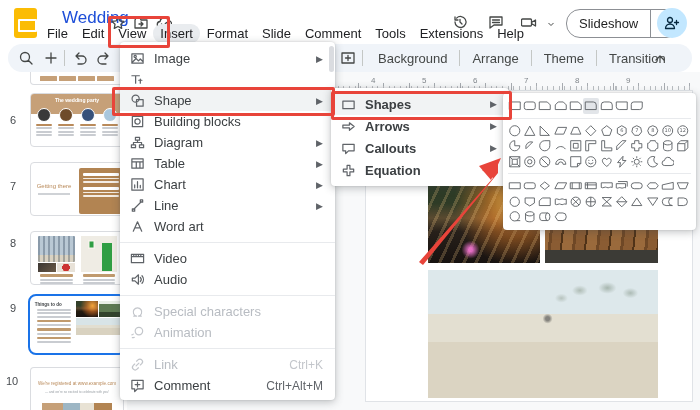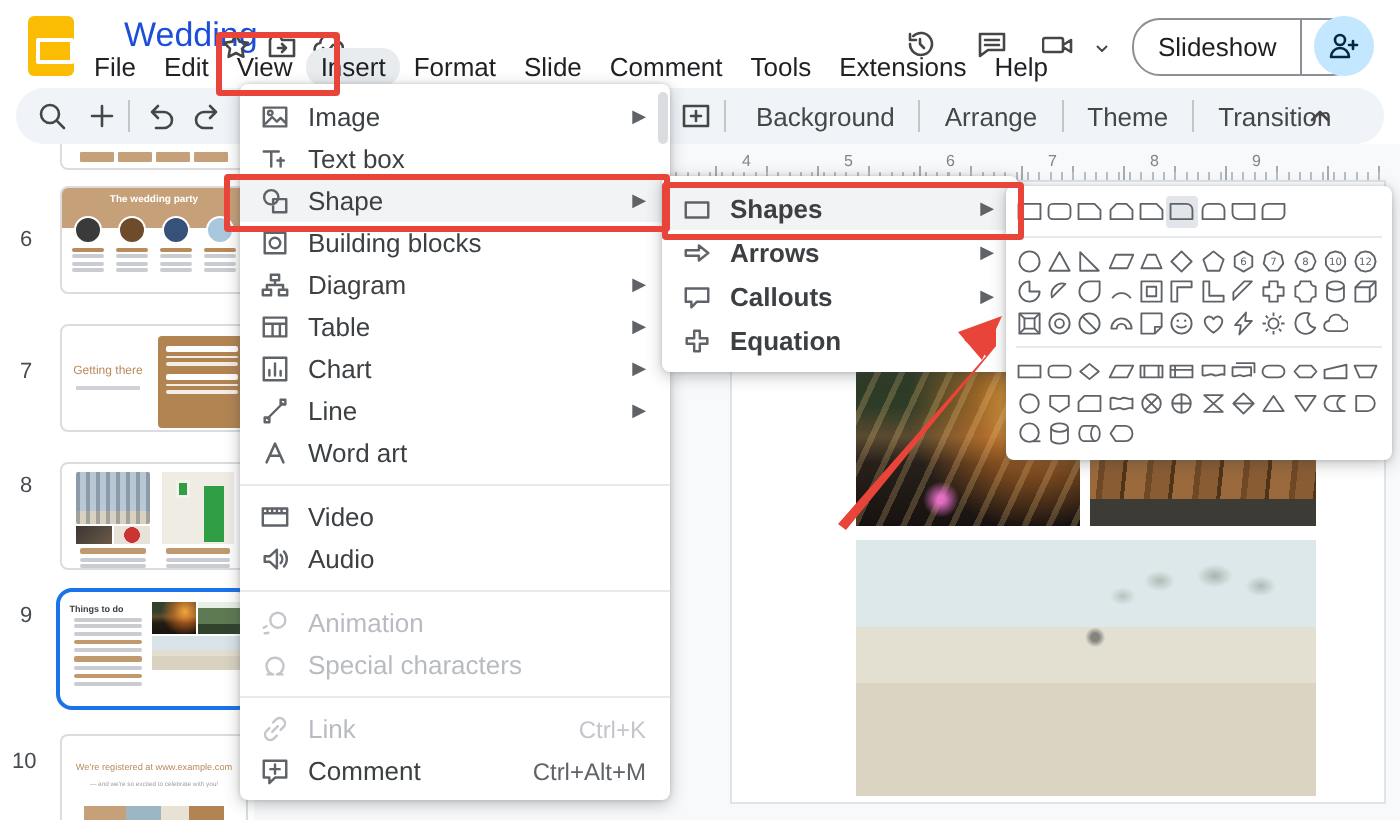--- a/index.html
+++ b/index.html
@@ -409,21 +409,20 @@
         <span class="arrow">▶</span>
       </div>
       <div class="mi">
         <span class="micon">
           <svg width="15" height="15" viewBox="0 0 16 16">
             <g fill="none" stroke="currentColor" stroke-width="1.3" stroke-linecap="round" stroke-linejoin="round">
               <path d="M2 4h8M6 4v8M11 7.5v4.5M9.3 8.8h3.4"></path>
             </g>
           </svg>
         </span>
-        <span class="lab">Text box</span>
       </div>
       <div class="mi hl">
         <span class="micon">
           <svg width="15" height="15" viewBox="0 0 16 16">
             <g fill="none" stroke="currentColor" stroke-width="1.3" stroke-linecap="round" stroke-linejoin="round">
               <path d="M6 9.8a3.8 3.8 0 1 1 0-7.6 3.8 3.8 0 0 1 0 7.6zM7 7h7v7H7z"></path>
             </g>
           </svg>
         </span>
         <span class="lab">Shape</span>
@@ -512,35 +511,35 @@
             </g>
           </svg>
         </span>
         <span class="lab">Audio</span>
       </div>
       <div class="mdiv"></div>
       <div class="mi dis">
         <span class="micon">
           <svg width="15" height="15" viewBox="0 0 16 16">
             <g fill="none" stroke="currentColor" stroke-width="1.3" stroke-linecap="round" stroke-linejoin="round">
+              <path d="M4 13h3a4.5 4.5 0 1 1 2 0h3"></path>
+            </g>
+          </svg>
+        </span>
+        <span class="lab">Special characters</span>
+      </div>
+      <div class="mi dis">
+        <span class="micon">
+          <svg width="15" height="15" viewBox="0 0 16 16">
+            <g fill="none" stroke="currentColor" stroke-width="1.3" stroke-linecap="round" stroke-linejoin="round">
               <path d="M9.5 10.5a4 4 0 1 0 0-8 4 4 0 0 0 0 8zM2.5 13.5a7 7 0 0 0 2-.3M2 10.5a4 4 0 0 0 1.5-.8"></path>
             </g>
           </svg>
         </span>
         <span class="lab">Animation</span>
-      </div>
-      <div class="mi dis">
-        <span class="micon">
-          <svg width="15" height="15" viewBox="0 0 16 16">
-            <g fill="none" stroke="currentColor" stroke-width="1.3" stroke-linecap="round" stroke-linejoin="round">
-              <path d="M4 13h3a4.5 4.5 0 1 1 2 0h3"></path>
-            </g>
-          </svg>
-        </span>
-        <span class="lab">Special characters</span>
       </div>
       <div class="mdiv"></div>
       <div class="mi dis">
         <span class="micon">
           <svg width="15" height="15" viewBox="0 0 16 16">
             <g fill="none" stroke="currentColor" stroke-width="1.3" stroke-linecap="round" stroke-linejoin="round">
               <path d="M7 4.5l1.5-1.5a2.8 2.8 0 0 1 4 4L11 8.5M9 11.5l-1.5 1.5a2.8 2.8 0 0 1-4-4L5 7.5M6.5 9.5l3-3"></path>
             </g>
           </svg>
         </span>

